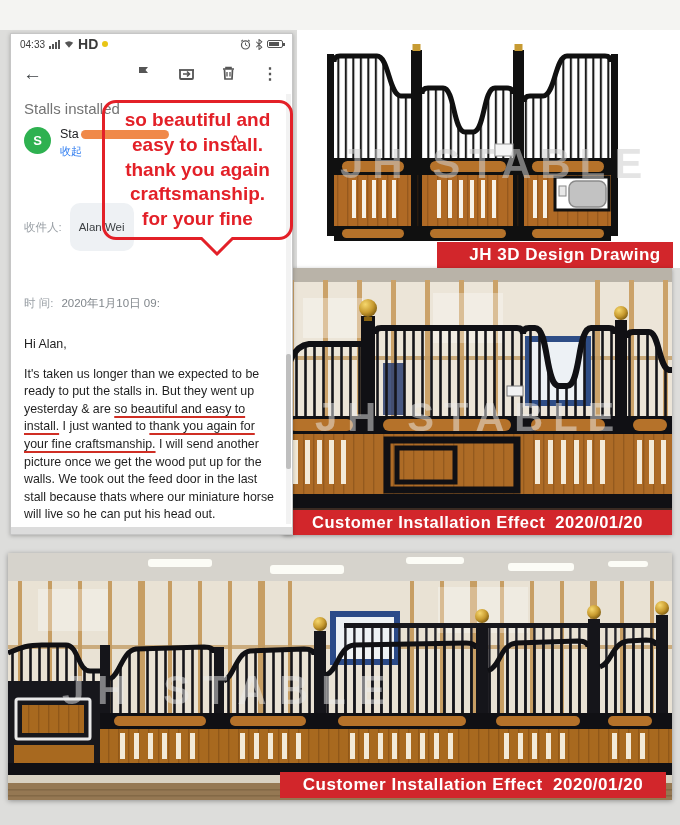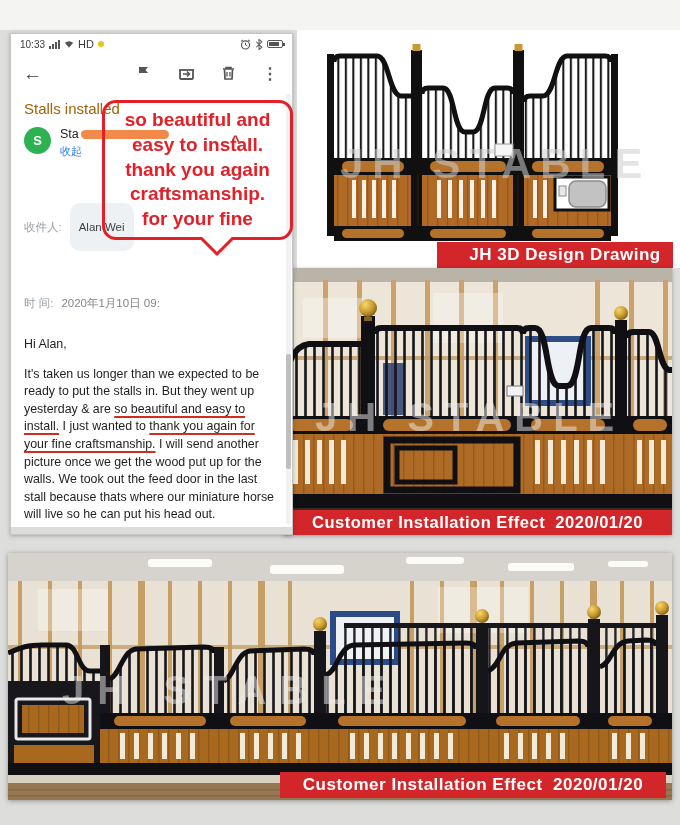--- a/index.html
+++ b/index.html
@@ -22,21 +22,21 @@
   .sig i{display:block;width:2px;background:#555;}
   .wifi{width:10px;height:9px;position:relative;display:inline-block;}
   .dotY{width:6px;height:6px;border-radius:50%;background:#e8c516;display:inline-block;}
   .batt{width:16px;height:8px;border:1px solid #555;border-radius:2px;position:relative;display:inline-block;}
   .batt i{position:absolute;left:1px;top:1px;bottom:1px;width:70%;background:#555;display:block;}
   .batt:after{content:"";position:absolute;right:-3px;top:2px;width:2px;height:3px;background:#555;}
   .mailhead{height:38px;display:flex;align-items:center;padding:0 12px;gap:0;}
   .backbtn{font-size:19px;color:#3c4043;line-height:1;}
   .mailhead .sp{flex:1;}
   .hicon{width:20px;height:20px;margin-left:22px;display:inline-flex;align-items:center;justify-content:center;color:#555;}
-  .subject{padding:8px 13px 6px;font-size:15px;color:#a16207;}
+  .subject{padding:8px 13px 6px;font-size:15px;color:#737373;}
   .senderrow{display:flex;padding:4px 13px 2px;gap:9px;align-items:flex-start;}
   .avatar{width:27px;height:27px;border-radius:50%;background:#2eb150;color:#fff;display:flex;align-items:center;justify-content:center;
     font-size:13px;font-weight:bold;flex:none;}
   .sname{font-size:12.5px;color:#202124;display:flex;align-items:center;gap:2px;}
   .scribble{display:inline-block;height:9px;border-radius:5px;background:#ee7c35;opacity:.9;}
   .collapse{font-size:11px;color:#2e7cf0;margin-top:3px;}
   .metarow{display:flex;align-items:center;padding:3px 13px;font-size:11.5px;color:#9aa0a6;gap:8px;margin-top:39px;}
   .chip{background:#eef1f4;border-radius:10px;padding:18px 9px;color:#3c4043;}
   .timeval{color:#80868b;}
   .bodytxt{padding:10px 13px 0;font-size:12.4px;line-height:1.42;color:#1f1f1f;}
@@ -364,31 +364,31 @@
       <rect y="242" width="664" height="1.5" fill="#7c6342" opacity=".7"></rect>
     </svg>
   </div>
   <div class="watermark bottom-wm">JH STABLE</div>
   <div class="banner bottom-banner" style="position:absolute;left:280px;top:772px;">
     <span>Customer Installation Effect  2020/01/20</span>
   </div>
 
   <div class="phone">
     <div class="statusbar">
-      <span>10:33</span>
+      <span>04:33</span>
       <span class="sig">
           <i style="height:3px"></i>
           <i style="height:5px"></i>
           <i style="height:7px"></i>
           <i style="height:9px"></i>
         </span>
       <svg class="wifi" viewBox="0 0 12 10" width="11" height="9">
           <path d="M6,9 L1,3 A8,8 0 0 1 11,3 Z" fill="#555"></path>
         </svg>
-      <span style="font-size:11px;font-weight:normal;">HD</span>
+      <span style="font-size:14px;font-weight:bold;">HD</span>
       <span class="dotY"></span>
       <span class="sp"></span>
       <svg width="11" height="11" viewBox="0 0 12 12">
           <circle cx="6" cy="6.5" r="4.4" fill="none" stroke="#555" stroke-width="1.3"></circle>
           <path d="M6,4 L6,6.5 L8,7.5" stroke="#555" stroke-width="1" fill="none"></path>
           <path d="M1.5,2.5 L3,1 M10.5,2.5 L9,1" stroke="#555" stroke-width="1.2"></path>
         </svg>
       <svg width="8" height="11" viewBox="0 0 8 12">
           <path d="M1,3 L7,9 L4,11.5 L4,0.5 L7,3 L1,9" stroke="#555" stroke-width="1.1" fill="none"></path>
         </svg>

